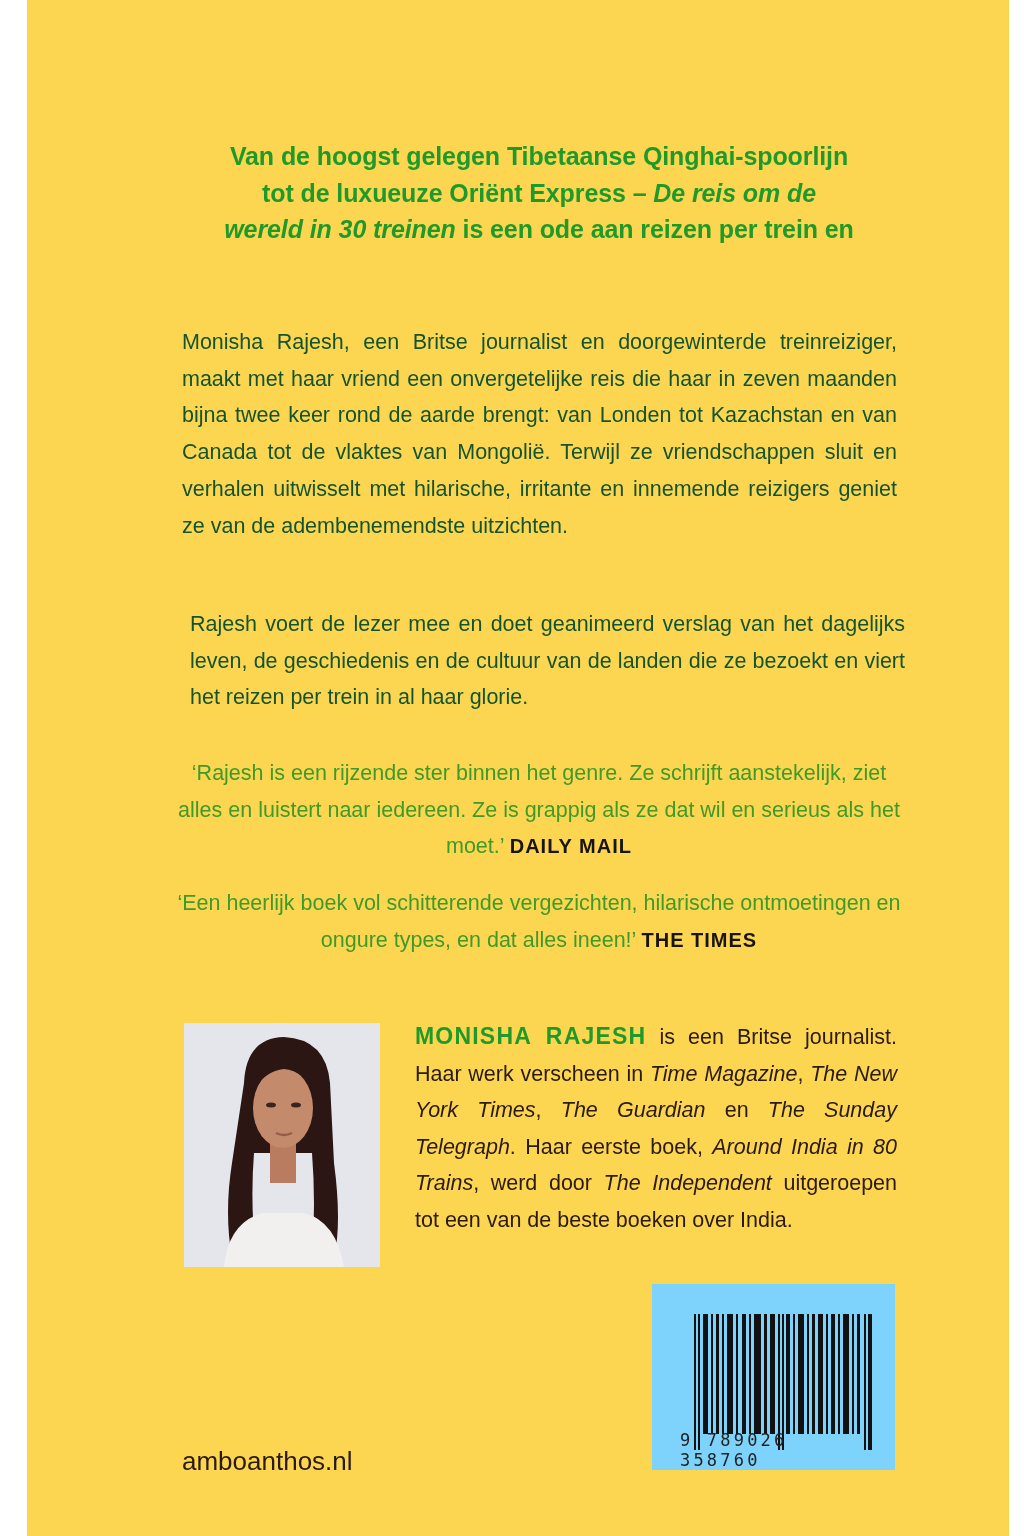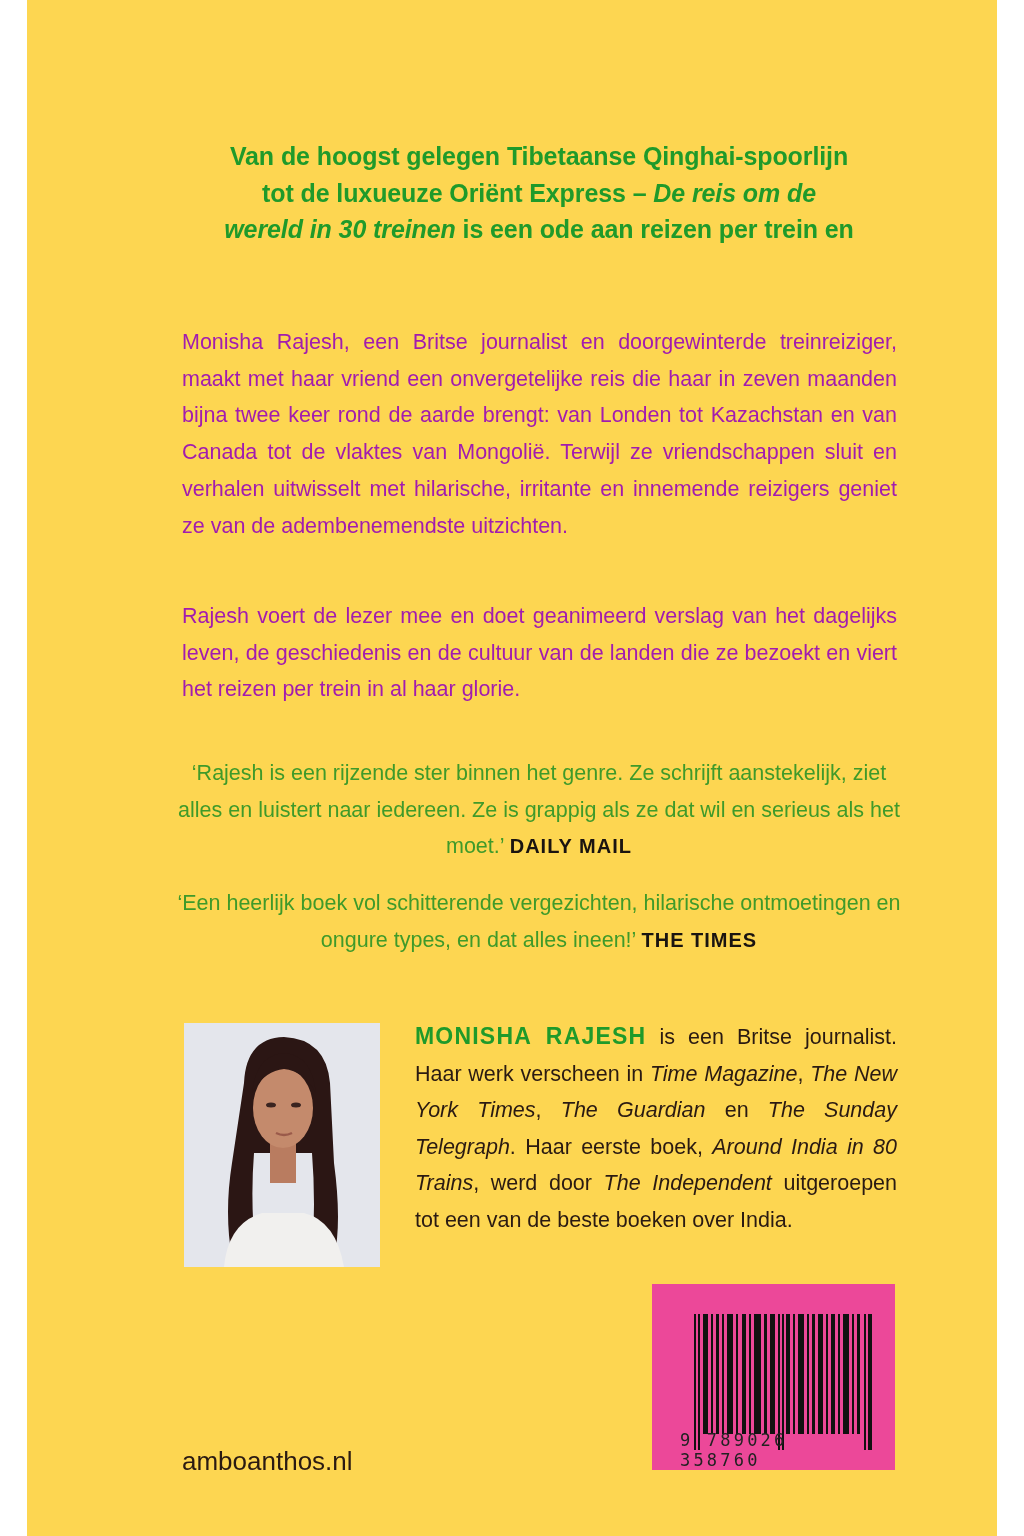--- a/index.html
+++ b/index.html
@@ -3,30 +3,31 @@
 <meta charset="utf-8">
 <style>
   html, body { margin: 0; padding: 0; }
   body {
     width: 1024px; height: 1536px; background: #ffffff; position: relative; overflow: hidden;
     font-family: "Liberation Sans", "DejaVu Sans", sans-serif;
   }
   .cover {
     position: absolute; left: 27px; top: 0; width: 970px; height: 1536px;
     background: #fdd651;
+    padding-left: 12px;
   }
   .intro {
     position: absolute; left: 140px; top: 138px; width: 744px;
     text-align: center; color: #1f9a2a; font-weight: bold;
     font-size: 25px; line-height: 36.5px; letter-spacing: -0.1px;
   }
   .intro i { font-style: italic; margin-top: 32px; }
   .body-text {
     position: absolute; left: 155px; width: 715px;
-    color: #a21caf; font-size: 21.5px; line-height: 36.7px;
+    color: #14532d; font-size: 21.5px; line-height: 36.7px;
     text-align: justify;
   }
   .p1 { top: 324px; }
   .p2 { top: 598px; }
   .quote {
     position: absolute; left: 140px; width: 744px; text-align: center;
     color: #3f9a2a; font-size: 21.5px; line-height: 36.5px;
   }
   .q1 { top: 755px; }
   .q2 { top: 885px; }
@@ -37,21 +38,21 @@
     overflow: hidden;
   }
   .bio {
     position: absolute; left: 388px; top: 1018px; width: 482px;
     color: #2a1a12; font-size: 21.5px; line-height: 36.5px; text-align: justify;
   }
   .bio .name { color: #1f9a2a; font-weight: bold; letter-spacing: 1.2px; font-size: 23px; }
   .bio i { font-style: italic; }
   .barcode-box {
     position: absolute; left: 625px; top: 1284px; width: 243px; height: 186px;
-    background: #ec4899;
+    background: #7dd3fc;
   }
   .barcode-bars { position: absolute; left: 42px; top: 30px; width: 180px; height: 136px; }
   .barcode-num {
     position: absolute; left: 28px; top: 146px; width: 200px;
     font-family: "DejaVu Sans Mono", monospace; font-size: 17px; letter-spacing: 3.2px; color: #222;
   }
   .publisher {
     position: absolute; left: 155px; top: 1446px; color: #2a1a12; font-size: 26px;
   }
 </style>
@@ -60,21 +61,21 @@
 
 <div class="cover">
 
   <div class="intro">
     <span>Van de hoogst gelegen Tibetaanse Qinghai-spoorlijn</span><br>
     <span>tot de luxueuze Oriënt Express – </span><i>De reis om de</i><br>
     <i>wereld in 30 treinen</i><span> is een ode aan reizen per trein en</span><br>
   </div>
 
   <p class="body-text p1" style="margin:0;">Monisha Rajesh, een Britse journalist en doorgewinterde treinreiziger, maakt met haar vriend een onvergetelijke reis die haar in zeven maanden bijna twee keer rond de aarde brengt: van Londen tot Kazachstan en van Canada tot de vlaktes van Mongolië. Terwijl ze vriendschappen sluit en verhalen uitwisselt met hilarische, irritante en innemende reizigers geniet ze van de adembenemendste uitzichten.</p>
-  <p class="body-text p2" style="margin:0;">Rajesh voert de lezer mee en doet geanimeerd verslag van het dagelijks leven, de geschiedenis en de cultuur van de landen die ze bezoekt en viert het reizen per trein in al haar glorie.</p>
+  <p class="body-text p2" style="margin:8px;">Rajesh voert de lezer mee en doet geanimeerd verslag van het dagelijks leven, de geschiedenis en de cultuur van de landen die ze bezoekt en viert het reizen per trein in al haar glorie.</p>
 
   <div class="quote q2">
     <span>‘Een heerlijk boek vol schitterende vergezichten, hilarische ontmoetingen en ongure types, en dat alles ineen!’ </span><span class="source">THE TIMES</span>
   </div>
   <div class="quote q1">
     <span>‘Rajesh is een rijzende ster binnen het genre. Ze schrijft aanstekelijk, ziet alles en luistert naar iedereen. Ze is grappig als ze dat wil en serieus als het moet.’ </span><span class="source">DAILY MAIL</span>
   </div>
 
   <div class="photo" title="Author photo of Monisha Rajesh">
     <svg width="196" height="244" viewBox="0 0 196 244">

